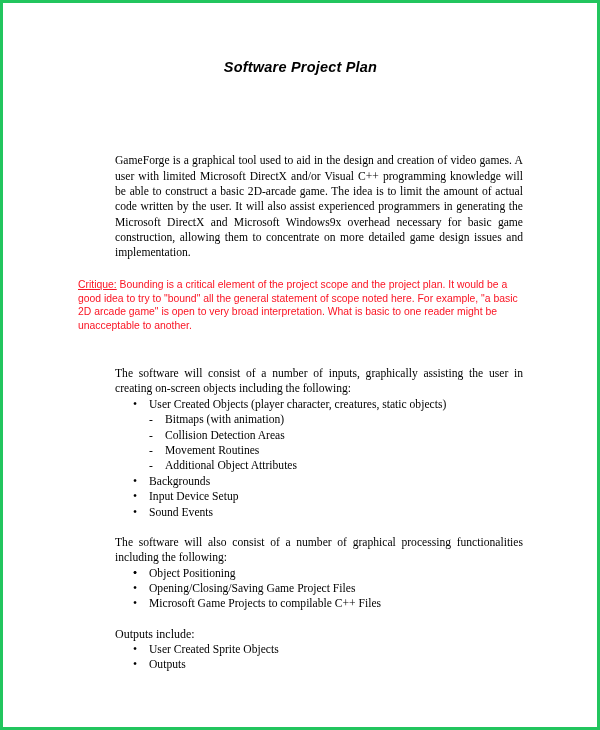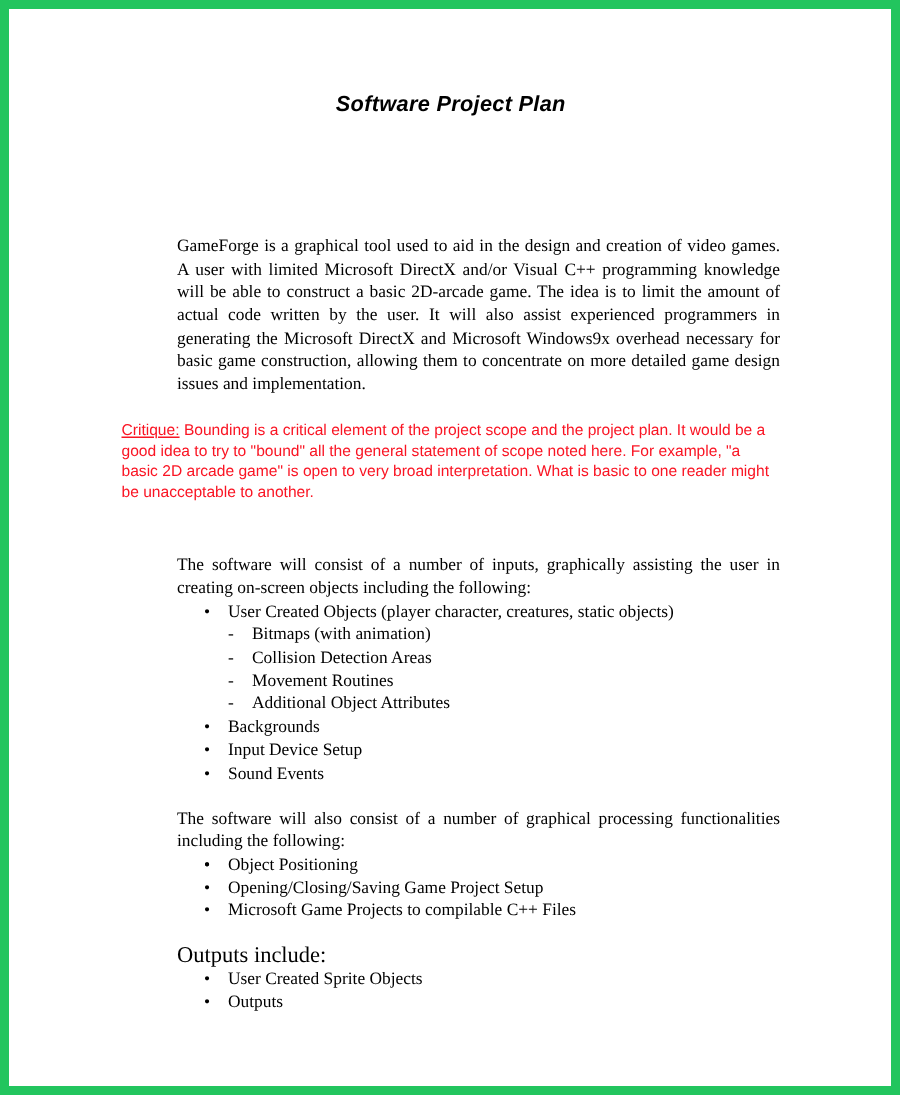--- a/index.html
+++ b/index.html
@@ -13,21 +13,21 @@
     font-family: "Liberation Serif", serif;
     color: #000000;
     overflow: hidden;
   }
   .page {
     position: relative;
     box-sizing: border-box;
     width: 600px;
     height: 730px;
     background: #ffffff;
-    border: 6px solid #22c55e;
+    border: 3px solid #22c55e;
     padding: 0;
   }
   .inner {
     box-sizing: border-box;
     padding: 56px 74px 0 75px;
   }
 
   
   .doc-title {
     font-family: "Liberation Sans", sans-serif;
@@ -127,21 +127,21 @@
   }
   ul.dashes > li > .dash-glyph {
     position: absolute;
     left: 0px;
     top: 0;
     font-size: 11.6px;
     line-height: 15.4px;
   }
   .lead-in {
     font-family: "Liberation Serif", serif;
-    font-size: 15px;
+    font-size: 12px;
     line-height: 15.3px;
     margin: 0 0 0 37px;
     text-align: left;
   }
 </style>
 </head>
 <body>
 
 <div class="page">
   <div class="inner">
@@ -211,21 +211,21 @@
     <ul class="bullets">
       <li>
         <span class="bullet-glyph">•</span>
       </li>
       <li>
         <span class="bullet-glyph">•</span>
         <span>Object Positioning</span>
       </li>
       <li>
         <span class="bullet-glyph">•</span>
-        <span>Opening/Closing/Saving Game Project Setup</span>
+        <span>Opening/Closing/Saving Game Project Files</span>
       </li>
       <li>
         <span class="bullet-glyph">•</span>
         <span>Microsoft Game Projects to compilable C++ Files</span>
       </li>
     </ul>
 
     <div class="sp-list-gap"></div>
 
     <p class="lead-in">Outputs include:</p>

